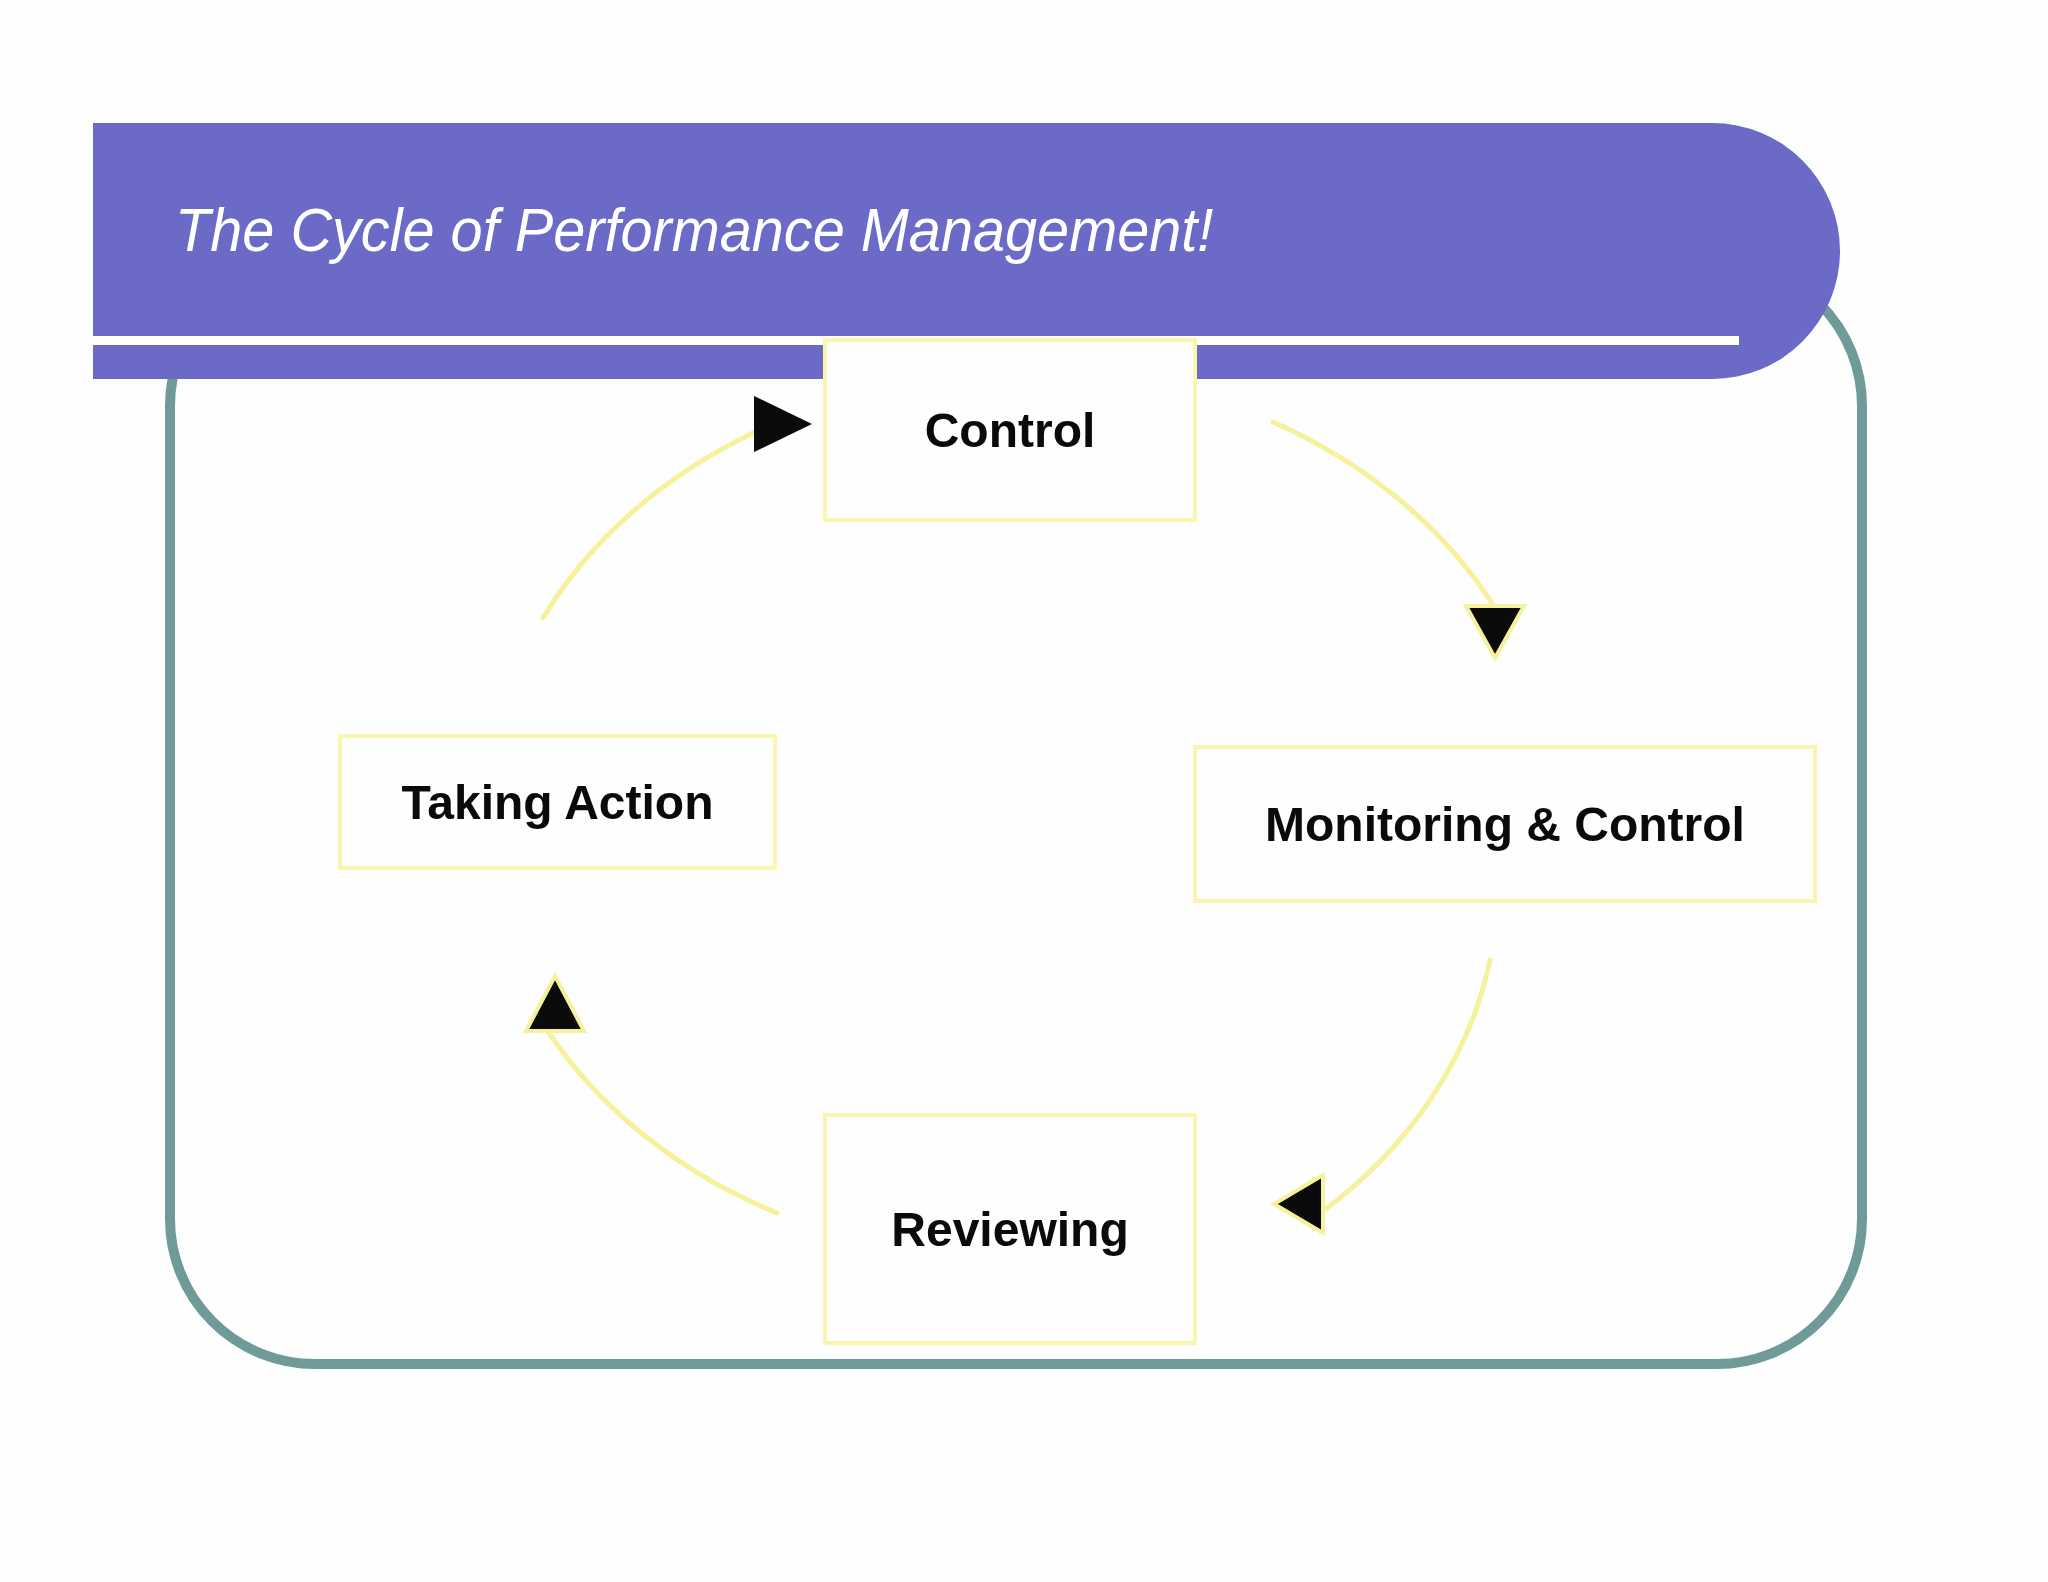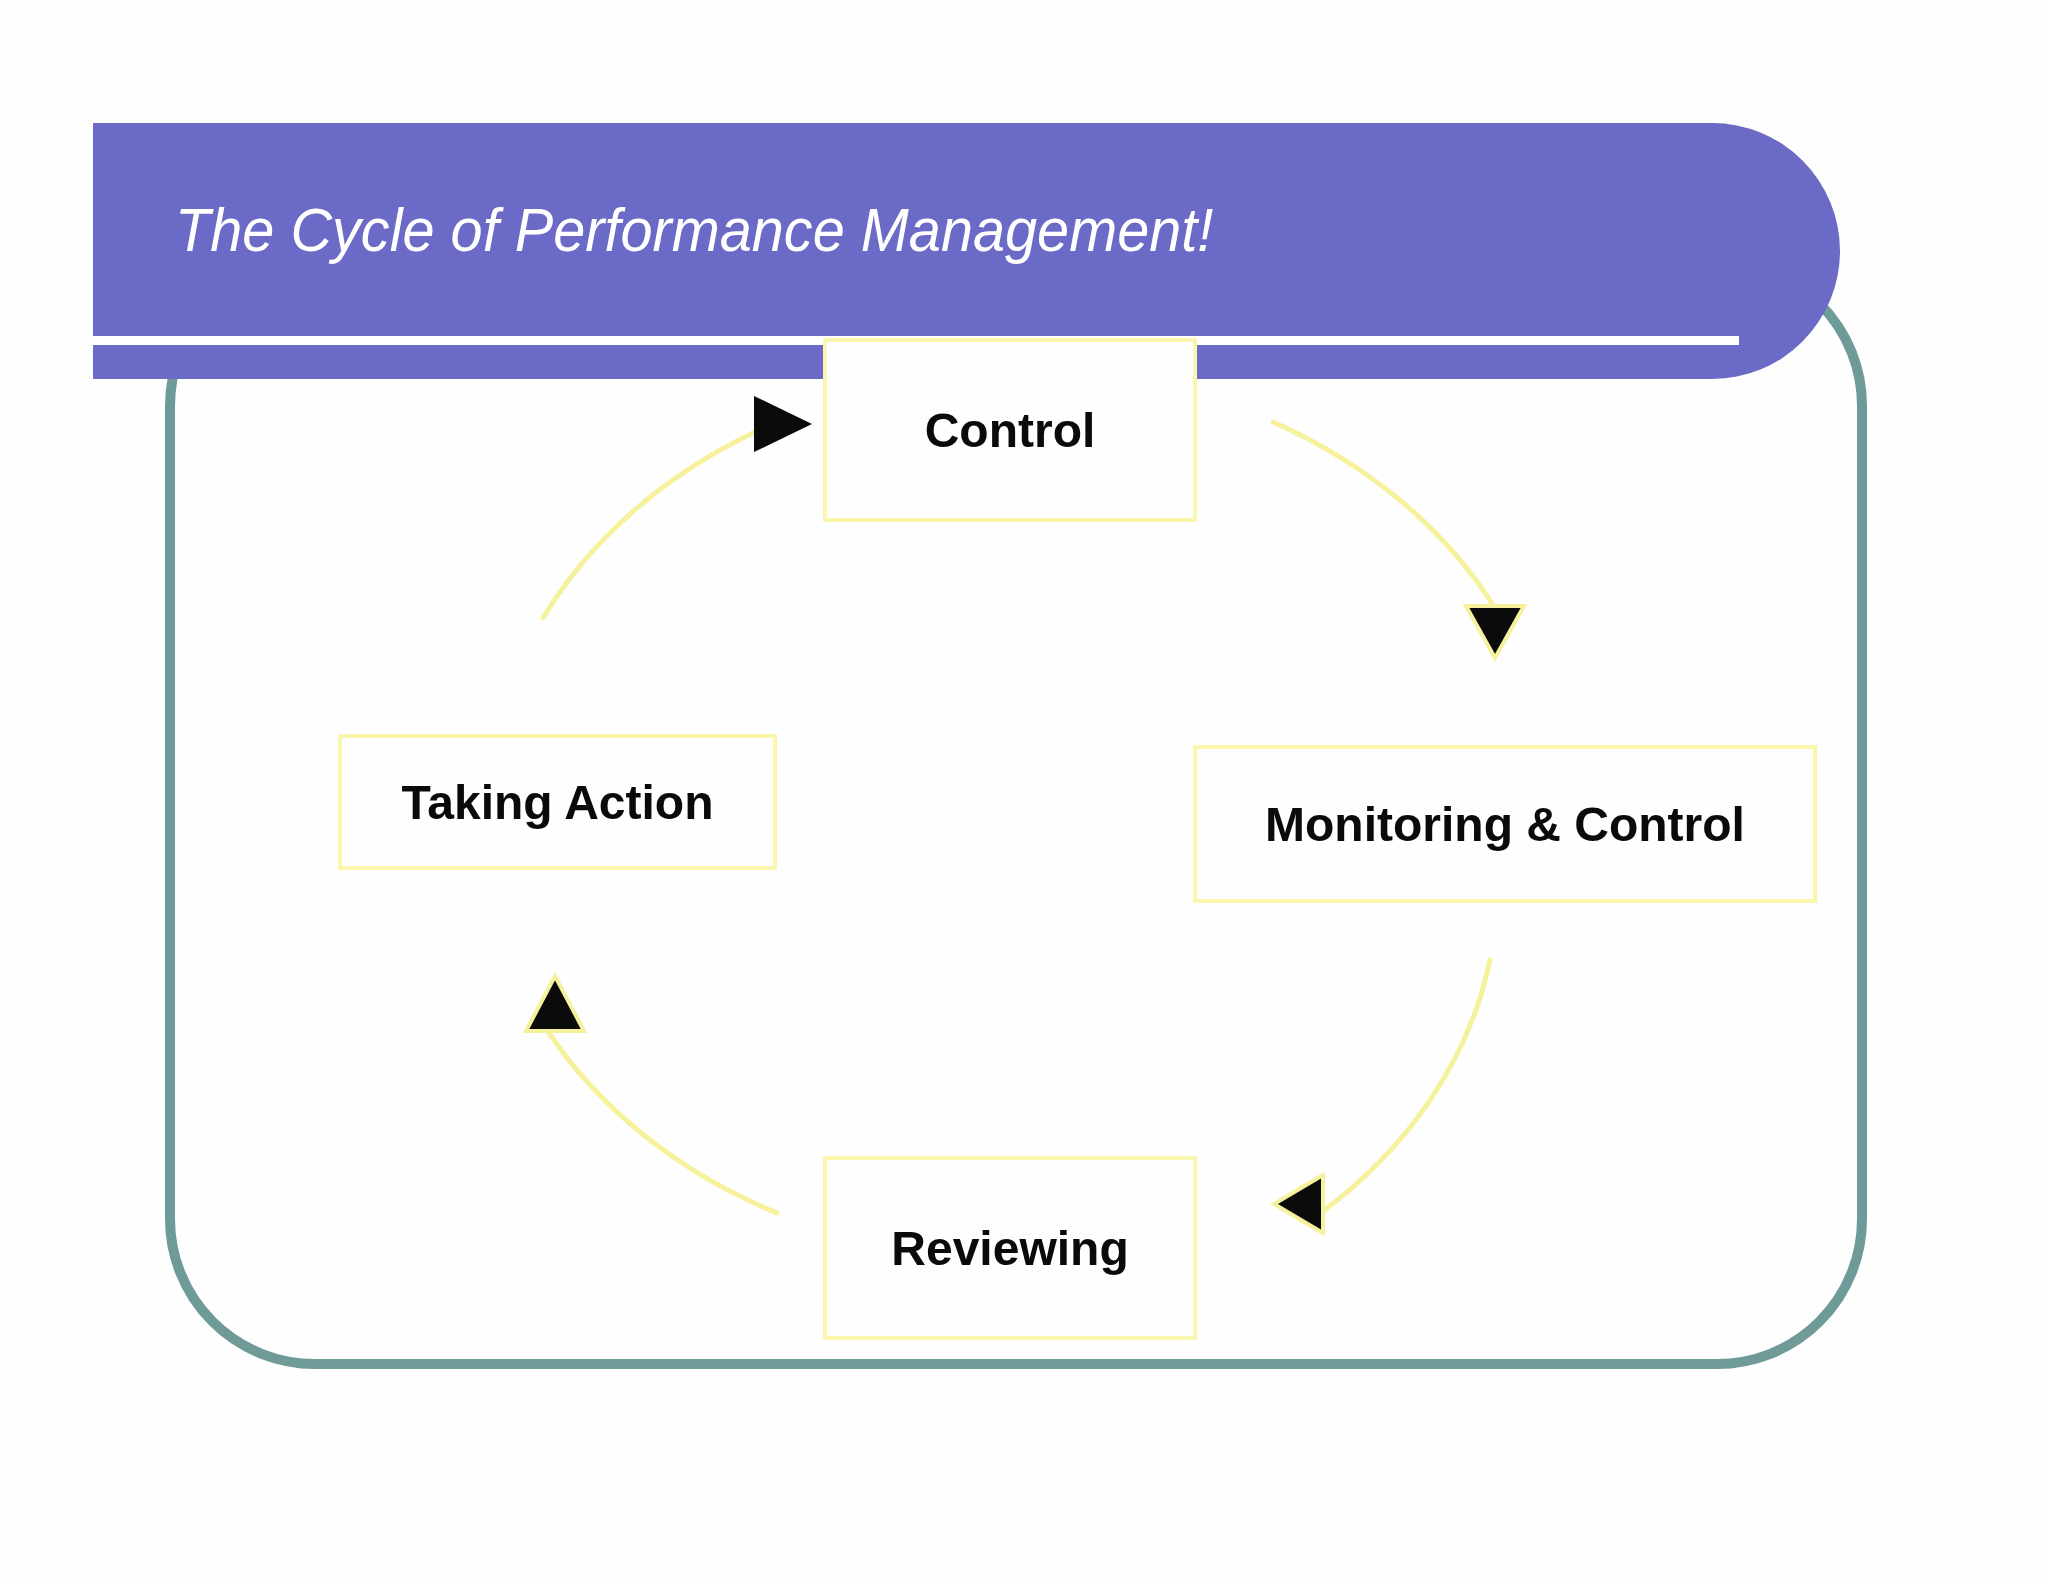--- a/index.html
+++ b/index.html
@@ -82,21 +82,21 @@
     z-index:4;
   }
   .node-label{
     color:var(--node-text);
     font-size:48px;
     font-weight:700;
     white-space:nowrap;
   }
   .node-planning   { left:823px;  top:338px;  width:374px; height:184px; }
   .node-monitoring { left:1193px; top:745px;  width:624px; height:158px; }
-  .node-reviewing  { left:823px;  top:1113px; width:374px; height:184px;margin-top:43px; }
+  .node-reviewing  { left:823px;  top:1113px; width:374px; height:232px; }
   .node-taking     { left:338px;  top:734px;  width:439px; height:136px; }
 </style>
 </head>
 <body>
 
 <div class="content-frame"></div>
 
 <div class="title-banner">
   <div class="banner-title">The Cycle of Performance Management!</div>
   <div class="banner-underline"></div>

